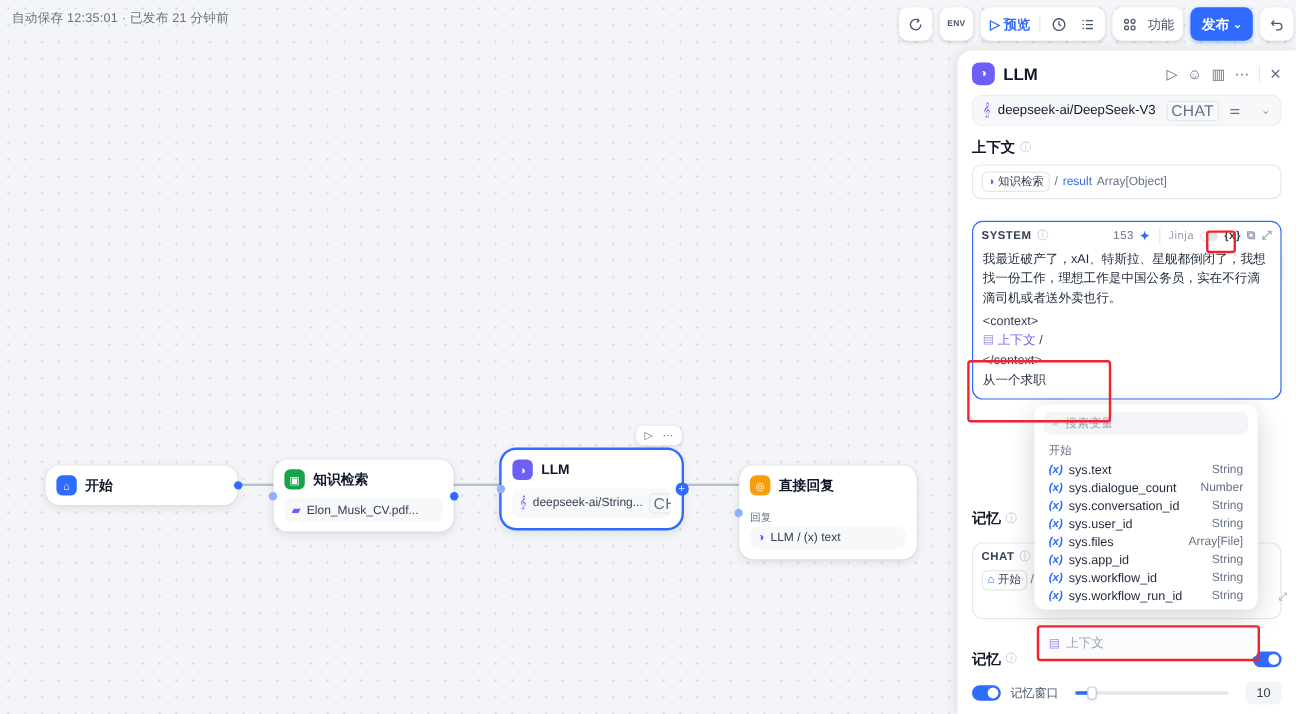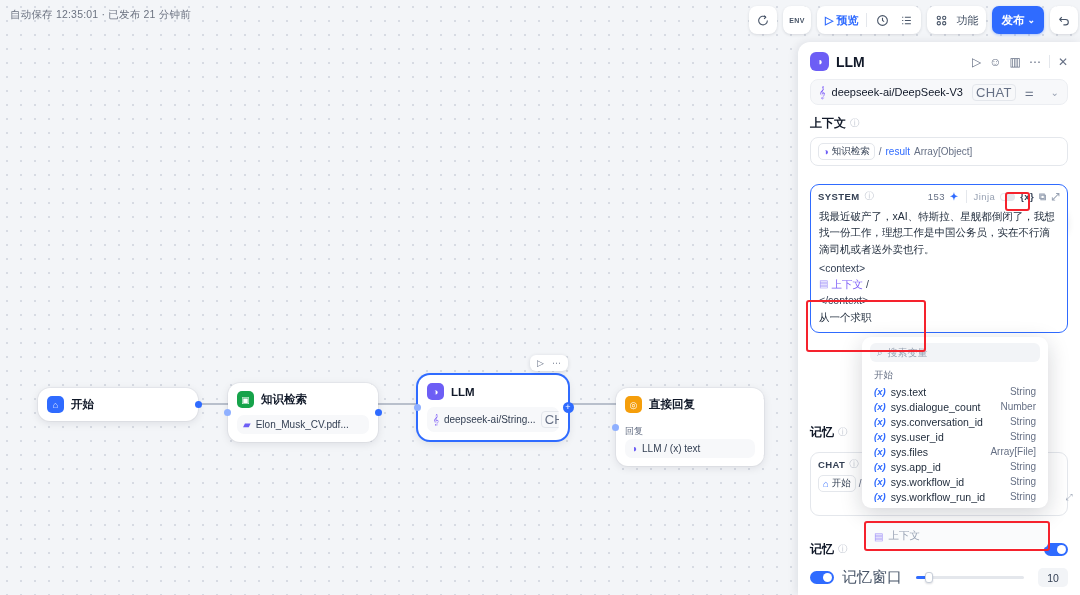--- a/index.html
+++ b/index.html
@@ -200,21 +200,21 @@
   .user-head { display: flex; align-items: center; font-size: 9.5px; font-weight: 700; color: #344054; letter-spacing: .4px; gap: 4px; }
 
   
   .mem-sec { position: absolute; left: 0; right: 0; bottom: 8px; padding: 0 12px; }
   .mem-row1 { display: flex; align-items: center; gap: 4px; font-size: 12px; font-weight: 700; color: #101828; margin-bottom: 10px; }
   .toggle-on {
     width: 24px; height: 13px; border-radius: 7px; background: #2f6bff; position: relative; cursor: pointer; flex: none;
   }
   .toggle-on::after { content:''; position:absolute; width:9px;height:9px;border-radius:50%;background:#fff;top:2px;right:2px;}
   .mem-row2 { display: flex; align-items: center; gap: 8px; }
-  .mem-lbl { font-size: 15px; color: #475467; white-space: nowrap; }
+  .mem-lbl { font-size: 10px; color: #475467; white-space: nowrap; }
   .slider { flex: 1; height: 3px; background: #e4e7ec; border-radius: 2px; position: relative; margin: 0 6px;}
   .slider .fill { position: absolute; left: 0; top: 0; height: 3px; width: 10%; background: #2f6bff; border-radius: 2px;}
   .slider .knob { position: absolute; left: 8%; top: -4px; width: 8px; height: 11px; background:#fff; border:1px solid #c7ced9; border-radius: 3px; box-shadow: 0 1px 2px rgba(16,24,40,.14);}
   .num-box { background: #f2f4f7; border-radius: 5px; min-width: 30px; height: 19px; display:flex;align-items:center;justify-content:center; font-size:10.5px; color:#344054;}
 
   .side-tools {
     position: absolute; right: 3px; top: 450px; width: 16px;
     display: flex; flex-direction: column; align-items: center; gap: 4px;
     color: #98a2b3; font-size: 9px;
   }

